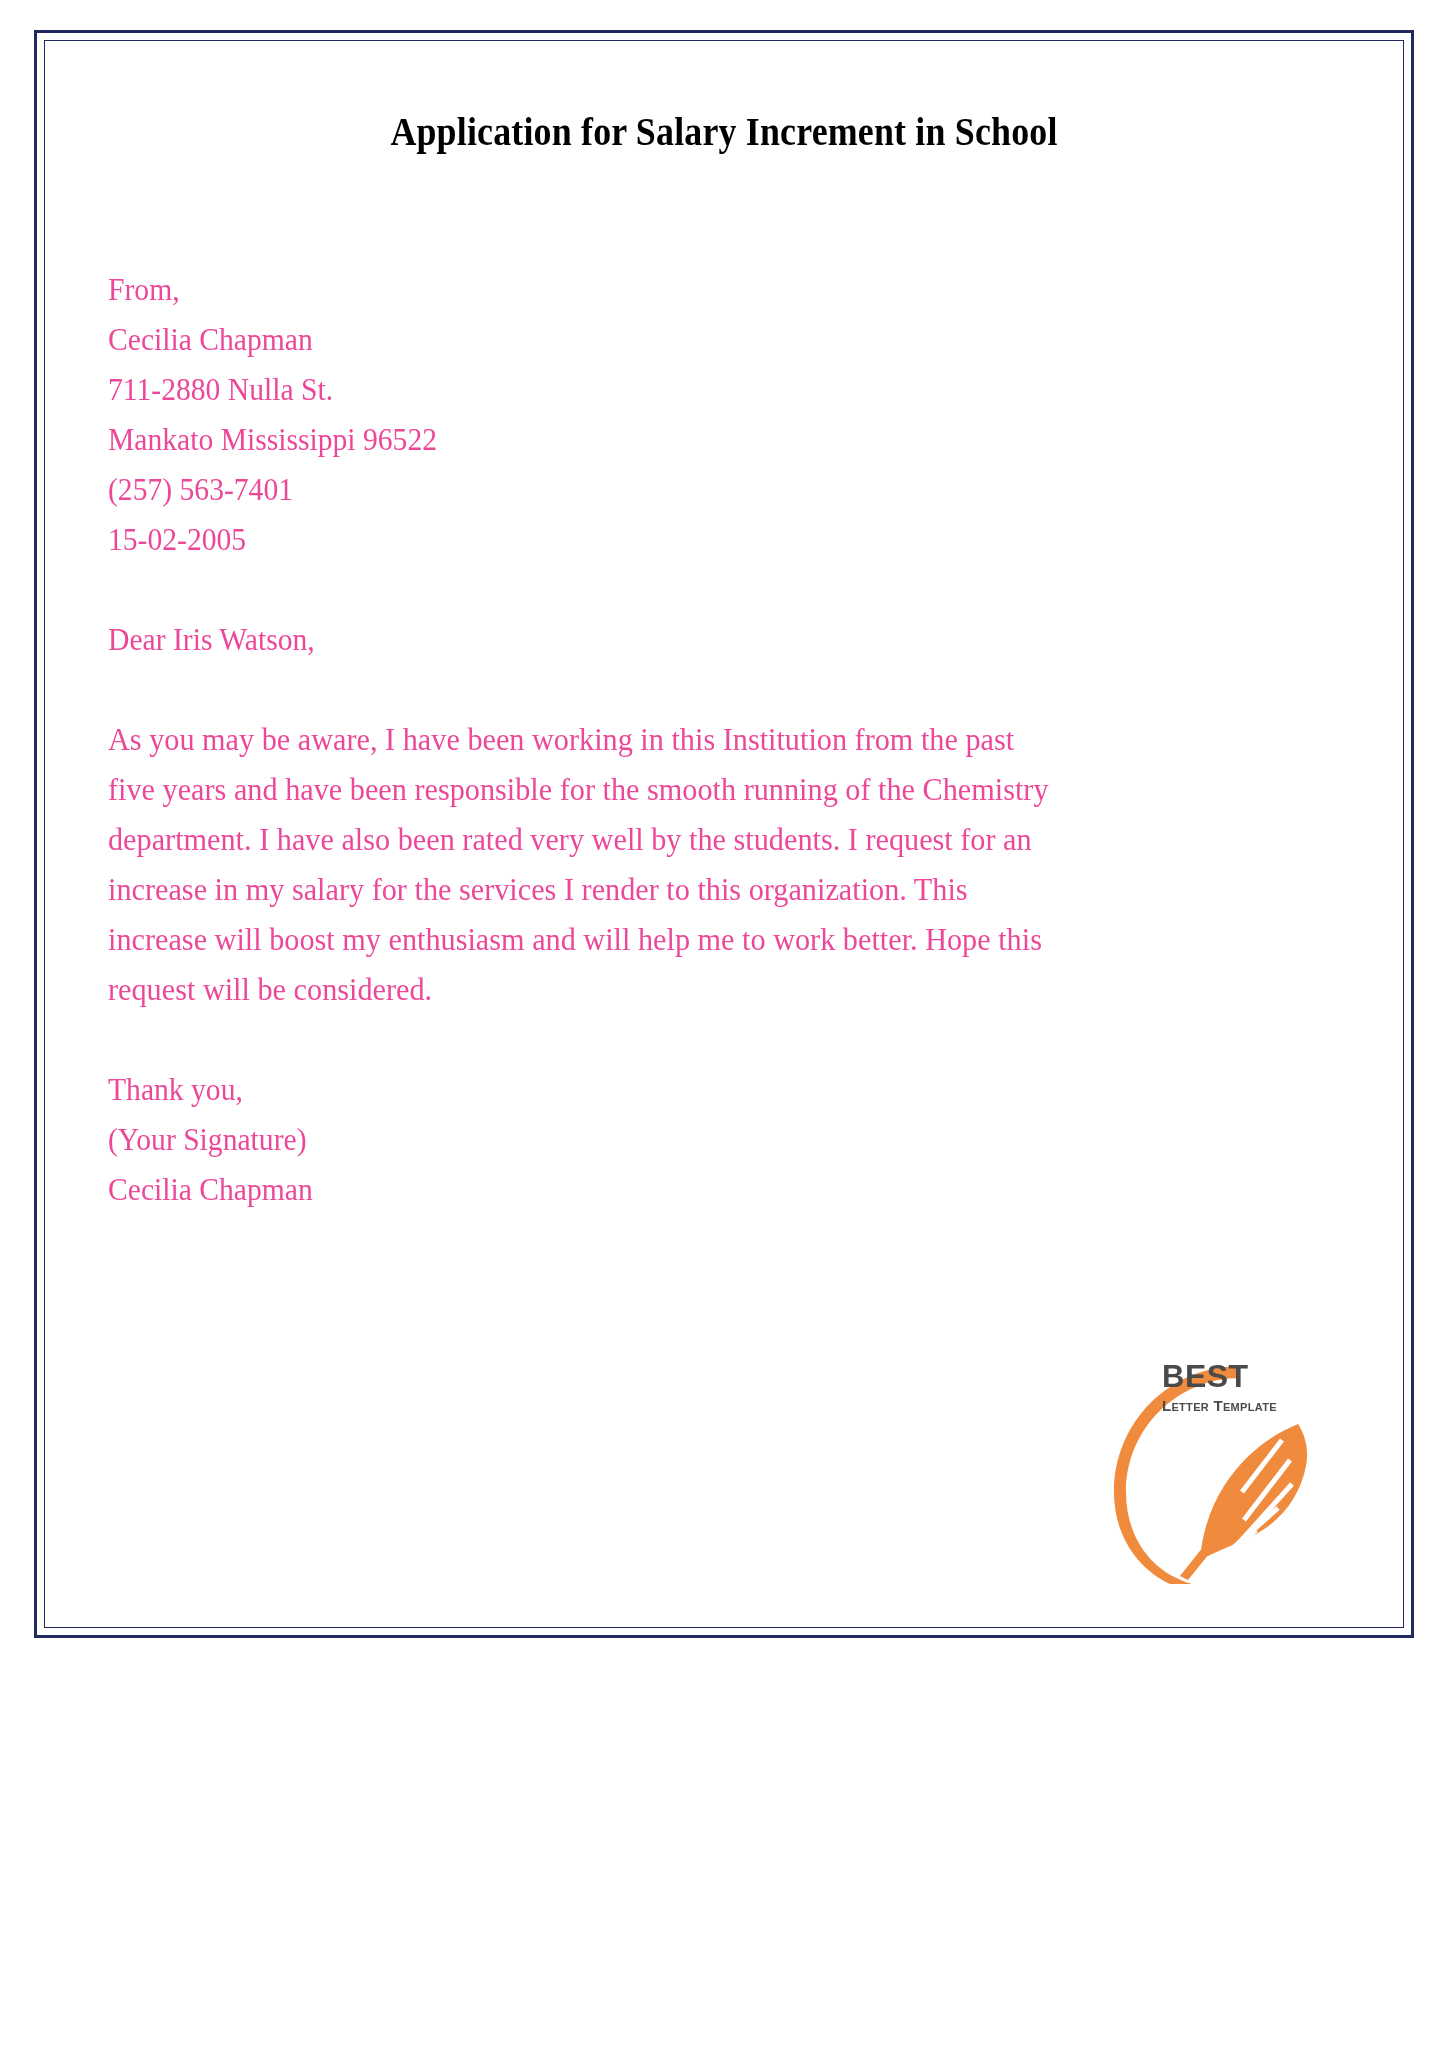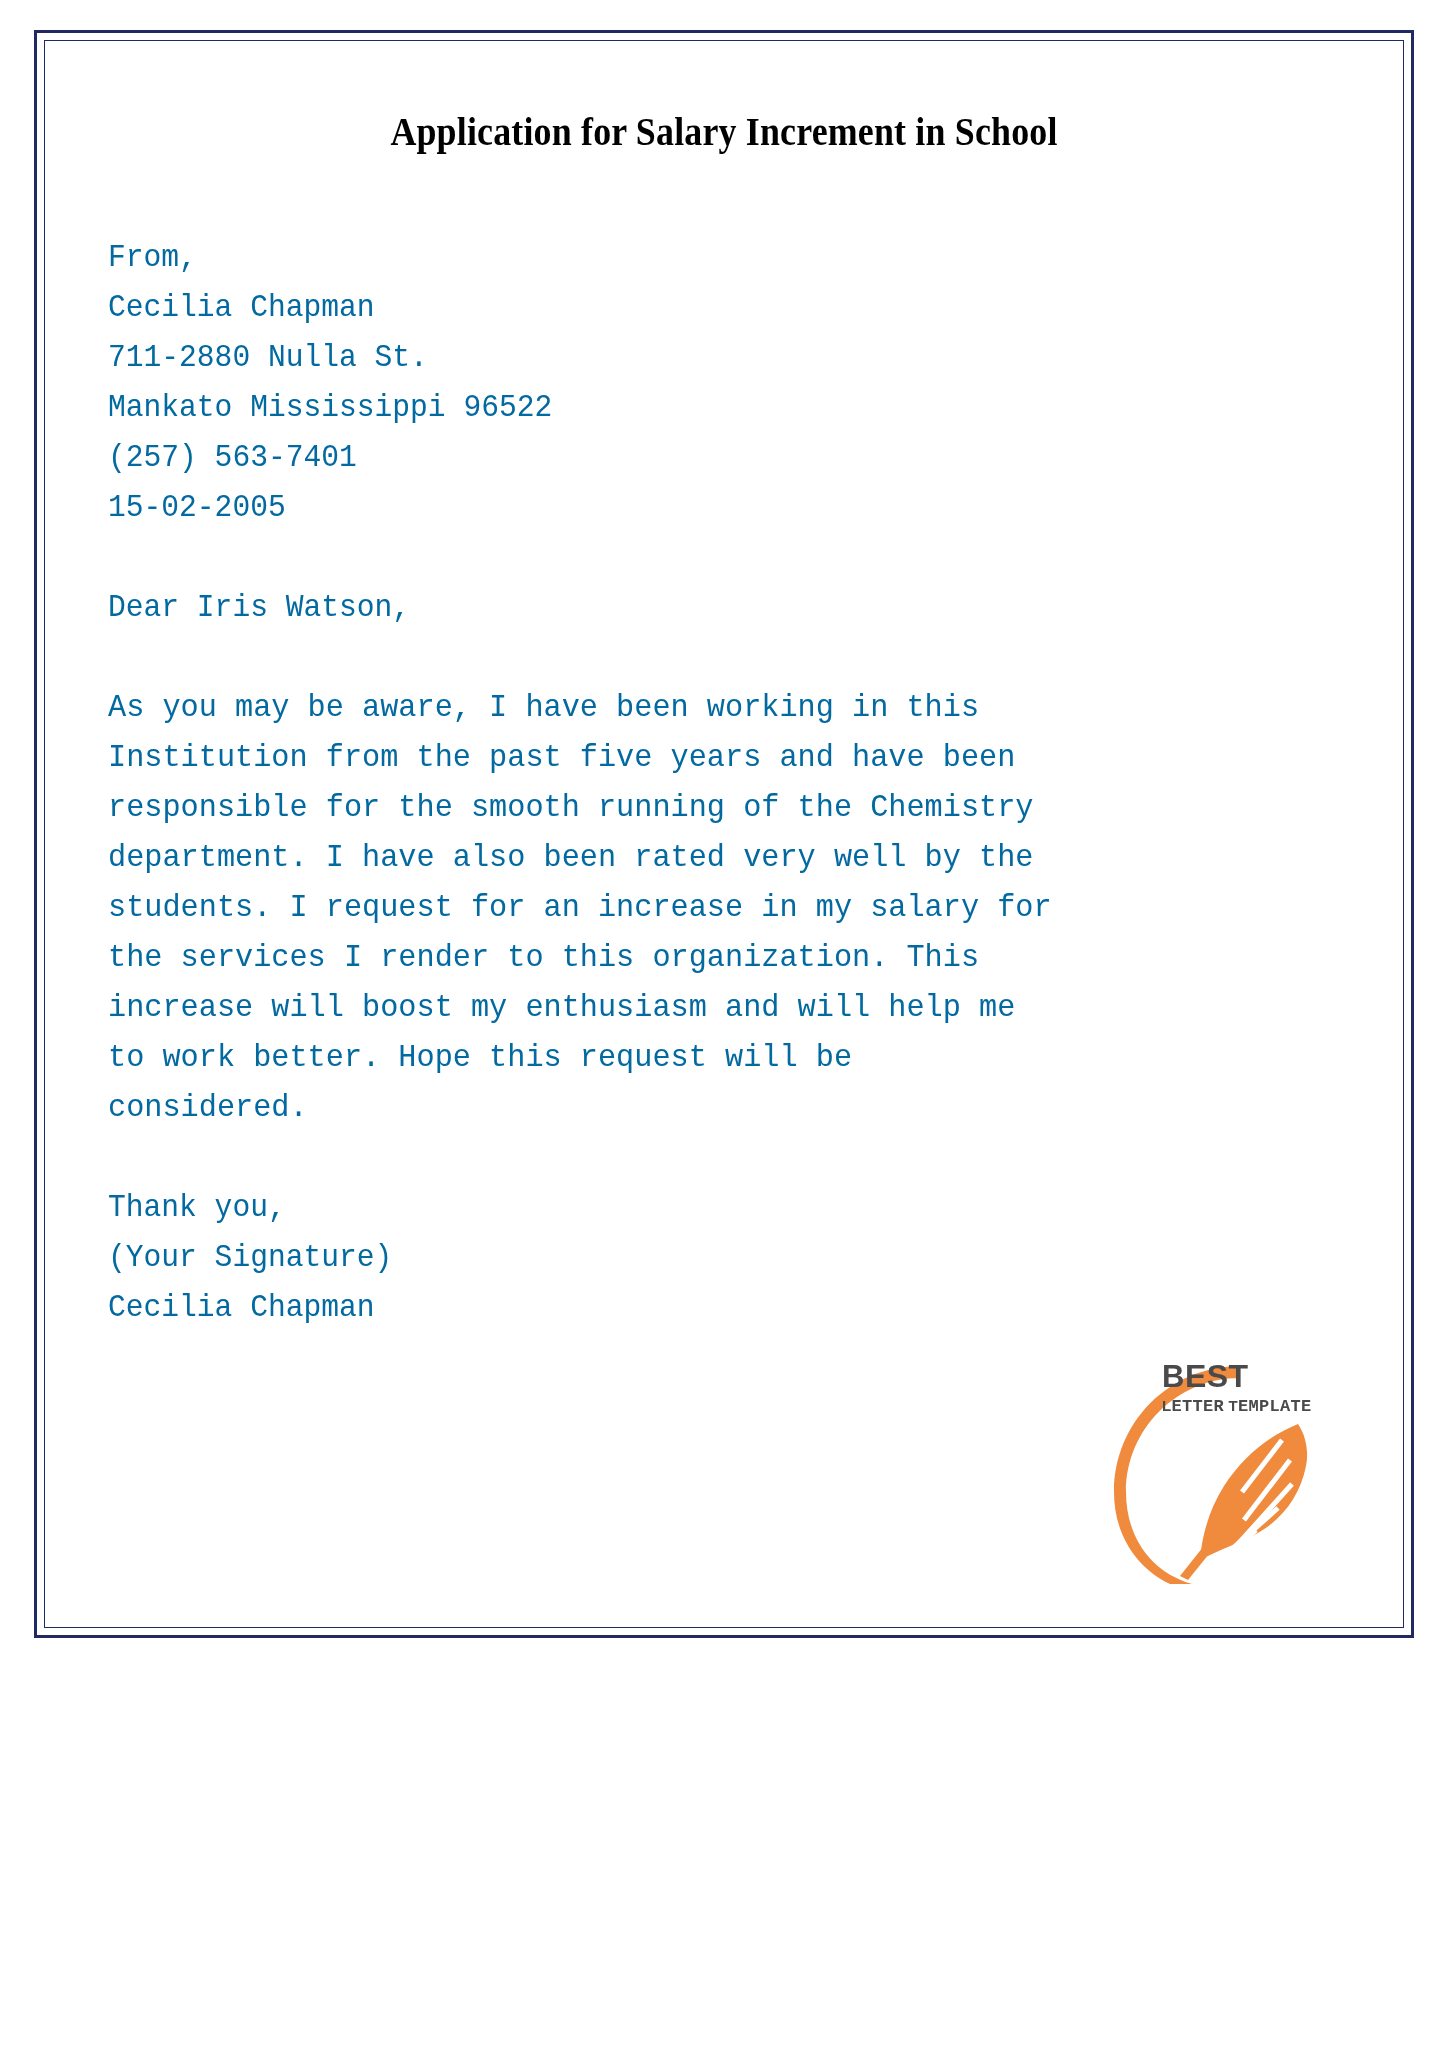--- a/index.html
+++ b/index.html
@@ -58,25 +58,25 @@
     letter-spacing: 0.2px;
     color: #000000;
     margin: 0;
     padding: 0 0 0 0;
     line-height: 1.15;
     transform: scaleX(0.92);
     transform-origin: center top;
   }
 
   .letter-body {
-    margin-top: 78px;
+    margin-top: 110px;
     font-size: 31.5px;
     line-height: 50px;
-    color: #0369a1;
-    font-family: Liberation Mono, monospace;
+    color: #ec4899;
+    font-family: Liberation Serif, serif;
   }
 
   .addr-line {
     white-space: pre;
     transform: scaleX(0.94);
     transform-origin: left center;
   }
 
   .blank-line {
     height: 50px;
@@ -124,21 +124,21 @@
   .logo-best .small { font-size: 32px; }
   .logo-sub {
     font-family: "Liberation Sans", "DejaVu Sans", sans-serif;
     font-weight: bold;
     color: #4a4a4a;
     font-size: 15px;
     letter-spacing: 0.3px;
     margin-top: 6px;
     line-height: 1;
   }
-  .logo-sub .small { font-size: 17px; font-family: Liberation Mono, monospace; }
+  .logo-sub .small { font-size: 11px; }
 </style>
 </head>
 <body>
 
 <div class="page">
 
   <div class="frame-outer"></div>
   <div class="frame-inner"></div>
 
   <div class="content">

